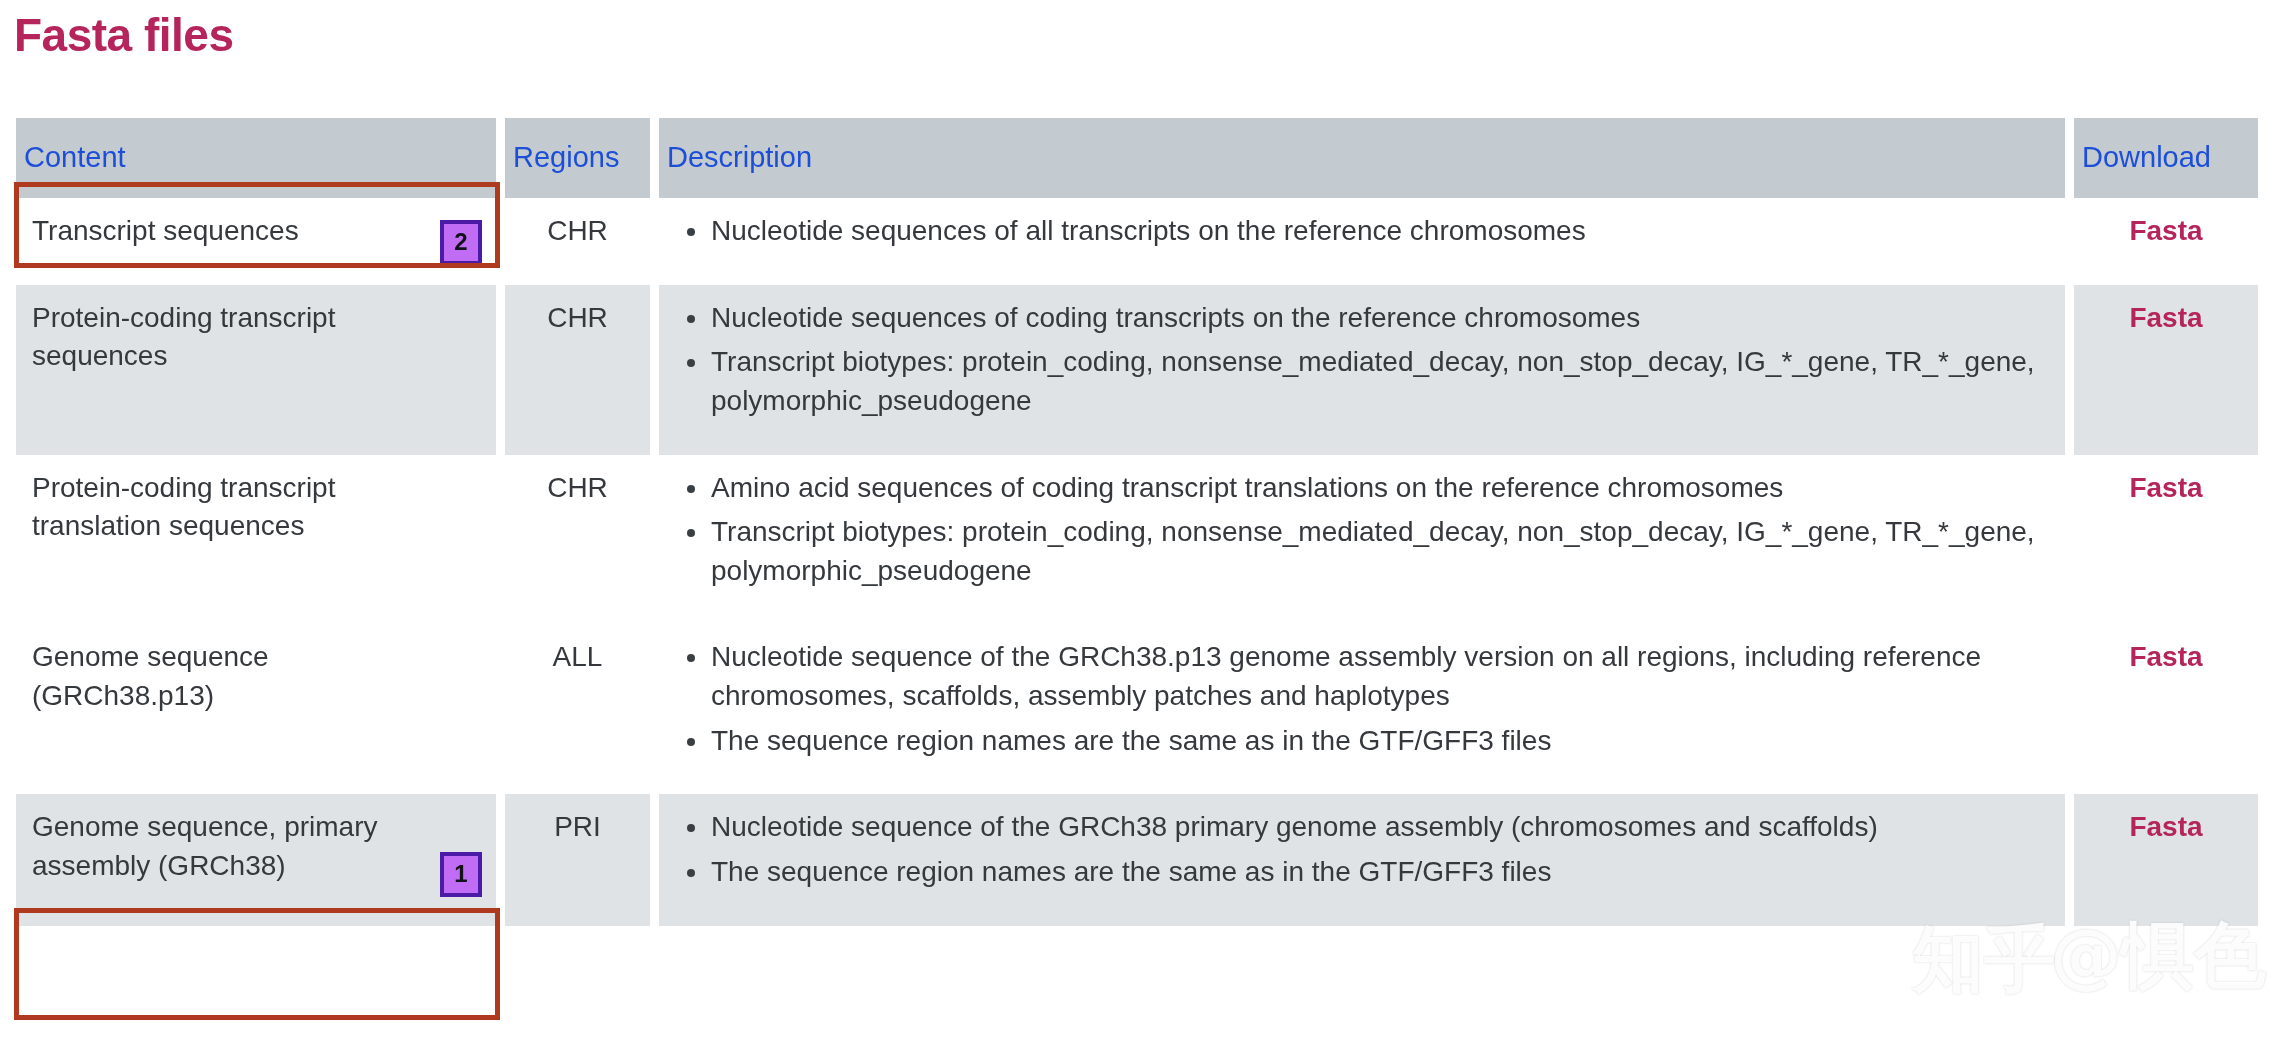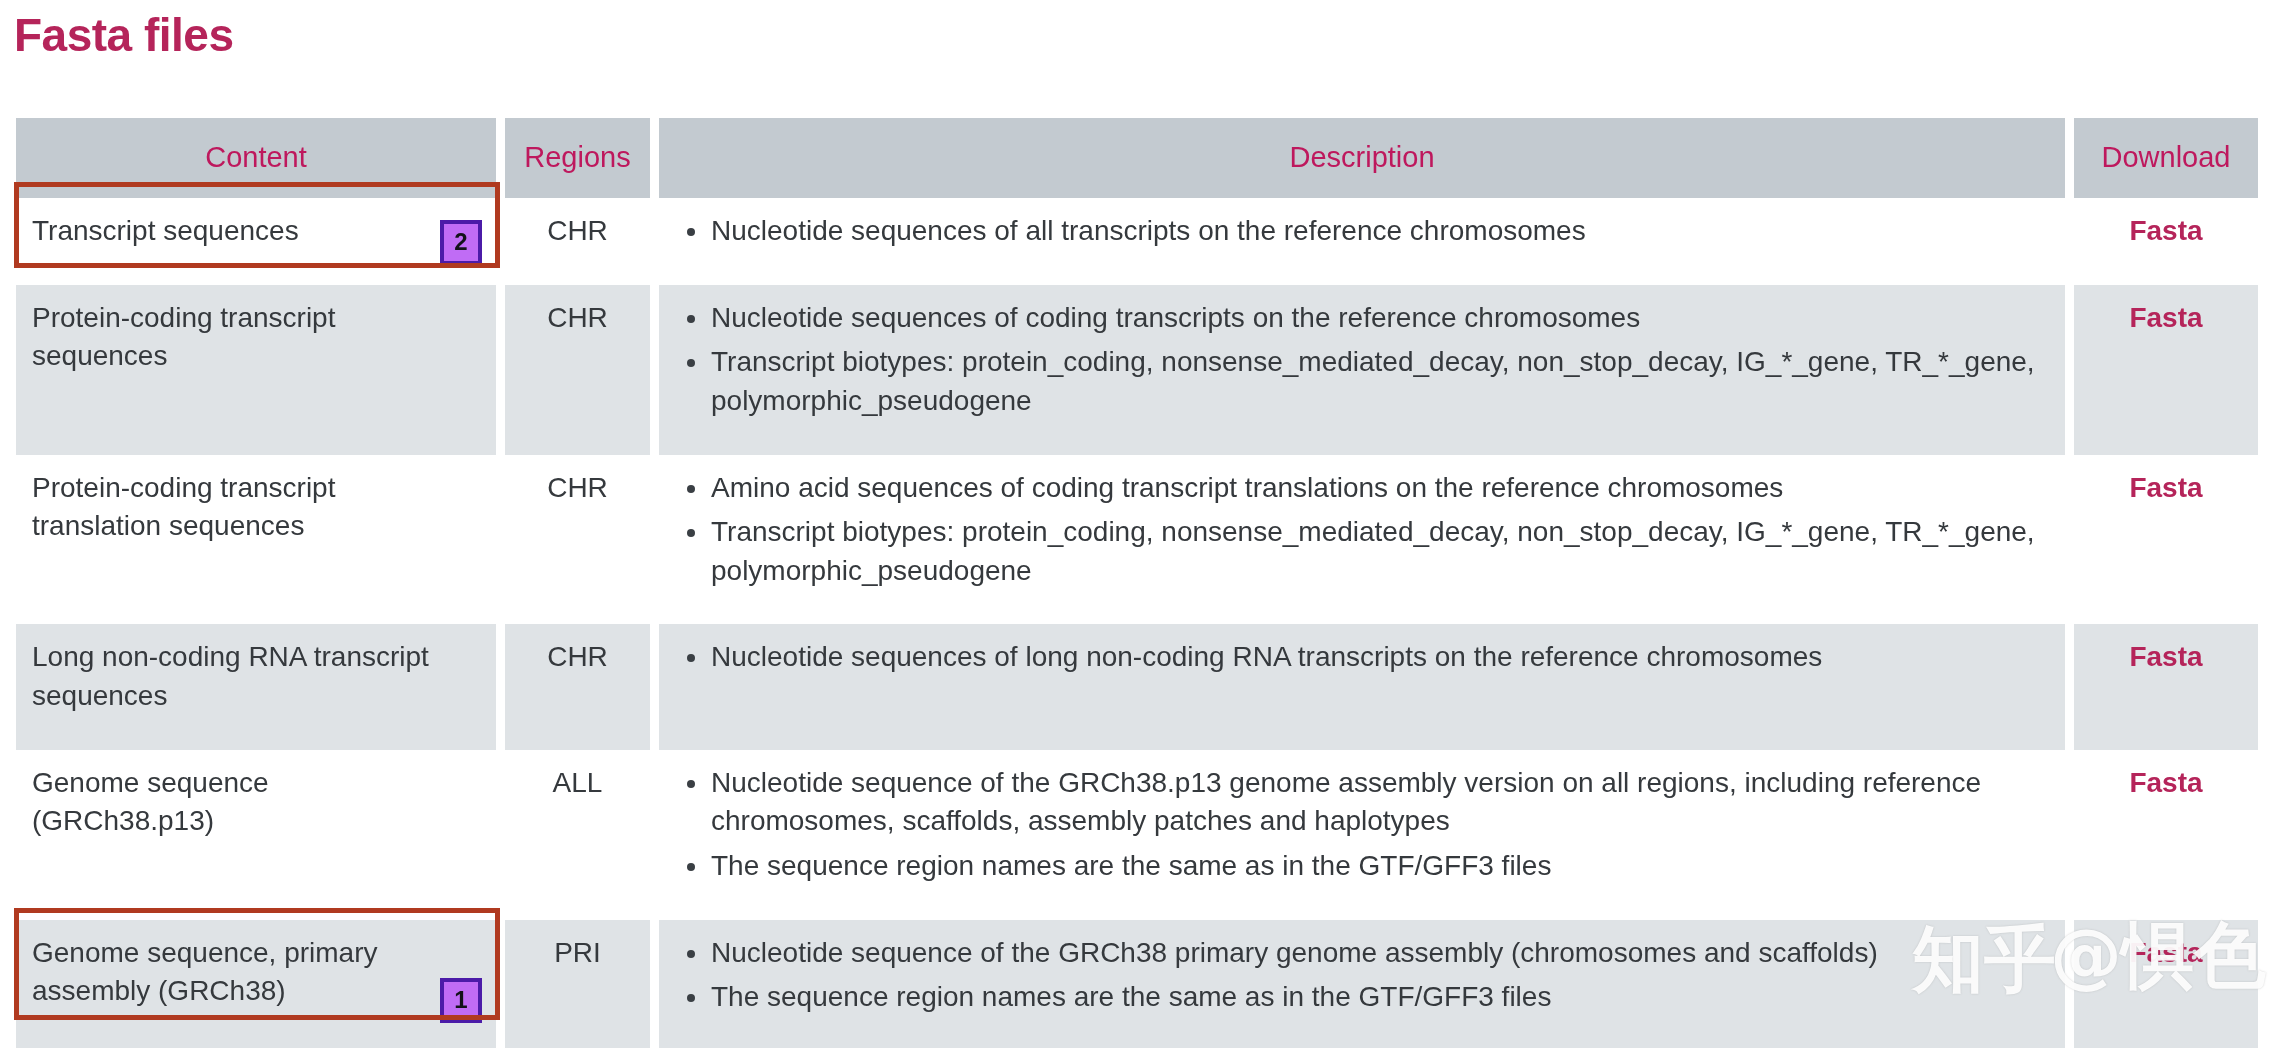--- a/index.html
+++ b/index.html
@@ -40,24 +40,24 @@
     margin-left: -9px;
   }
 
   col.col-content   { width: 480px; }
   col.col-regions   { width: 145px; }
   col.col-desc      { width: 1406px; }
   col.col-download  { width: 184px; }
 
   thead th {
     background: #c3cad0;
-    color: #be185d;
+    color: #1d4ed8;
     font-weight: normal;
     font-size: 29px;
-    text-align: center;
+    text-align: left;
     padding: 14px 8px 16px;
     vertical-align: middle;
     height: 50px;
     margin-top: 12px;
   }
 
   tbody td {
     vertical-align: top;
     font-size: 28px;
     line-height: 1.38;
@@ -219,34 +219,20 @@
           <ul class="desc-list">
             <li>Amino acid sequences of coding transcript translations on the reference chromosomes</li>
             <li>Transcript biotypes: protein_coding, nonsense_mediated_decay, non_stop_decay, IG_*_gene, TR_*_gene, polymorphic_pseudogene</li>
           </ul>
         </td>
         <td class="cell-download">
           <a class="fasta-link" href="#">Fasta</a>
         </td>
       </tr>
 
-      <tr class="row-even">
-        <td class="cell-content">
-          <span>Long non-coding RNA transcript sequences</span>
-        </td>
-        <td class="cell-regions">CHR</td>
-        <td>
-          <ul class="desc-list">
-            <li>Nucleotide sequences of long non-coding RNA transcripts on the reference chromosomes</li>
-          </ul>
-        </td>
-        <td class="cell-download">
-          <a class="fasta-link" href="#">Fasta</a>
-        </td>
-      </tr>
 
       <tr class="row-odd">
         <td class="cell-content">
           <span>Genome sequence (GRCh38.p13)</span>
         </td>
         <td class="cell-regions">ALL</td>
         <td>
           <ul class="desc-list">
             <li>Nucleotide sequence of the GRCh38.p13 genome assembly version on all regions, including reference chromosomes, scaffolds, assembly patches and haplotypes</li>
             <li>The sequence region names are the same as in the GTF/GFF3 files</li>

